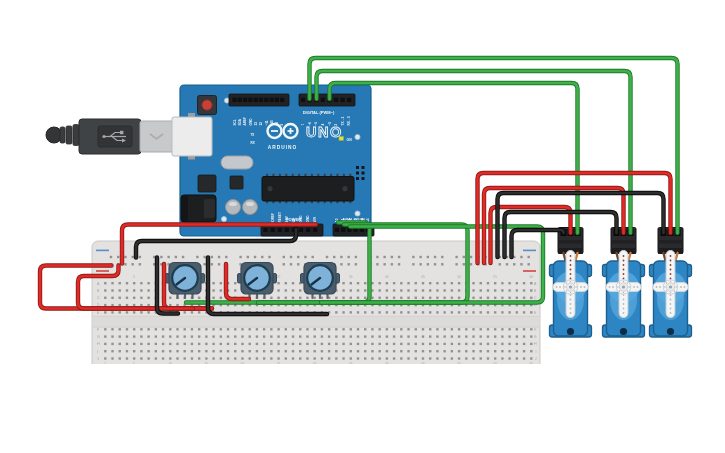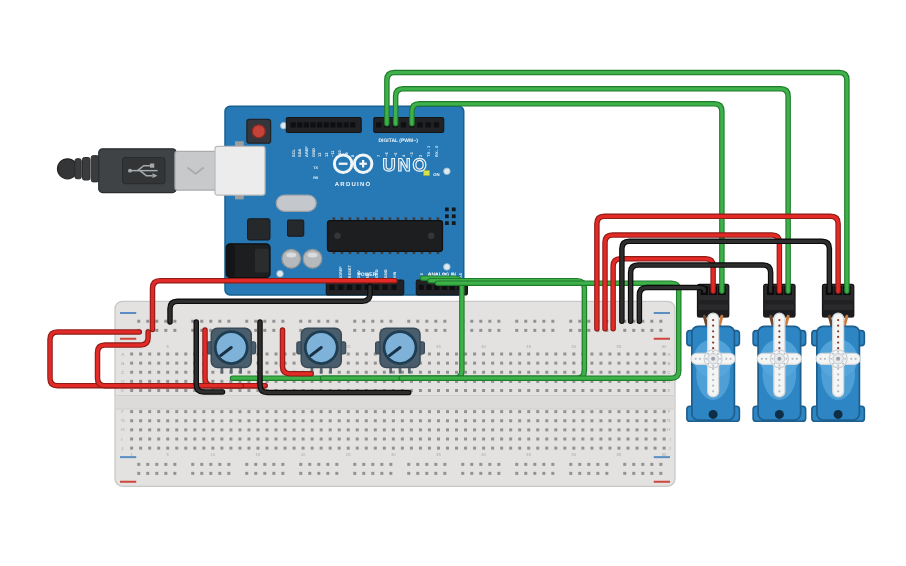--- a/index.html
+++ b/index.html
@@ -1,16 +1,16 @@
 <!DOCTYPE html>
 <html><head>
 <meta charset="utf-8">
 <style>
   html,body{margin:0;padding:0;background:#fff;}
-  #stage{position:relative;width:725px;height:453px;background:#ffffff;overflow:hidden;}
+  #stage{position:relative;width:725px;height:364px;background:#ffffff;overflow:hidden;}
   svg{display:block;}
   text{font-family:"Liberation Sans", sans-serif;}
   .silk{fill:#f0f5f8;font-weight:bold;}
   .tiny{fill:#eef3f6;font-weight:bold;}
   .bblabel{fill:#a5a4a2;}
 </style>
 </head>
 <body>
 
 <div id="stage">

